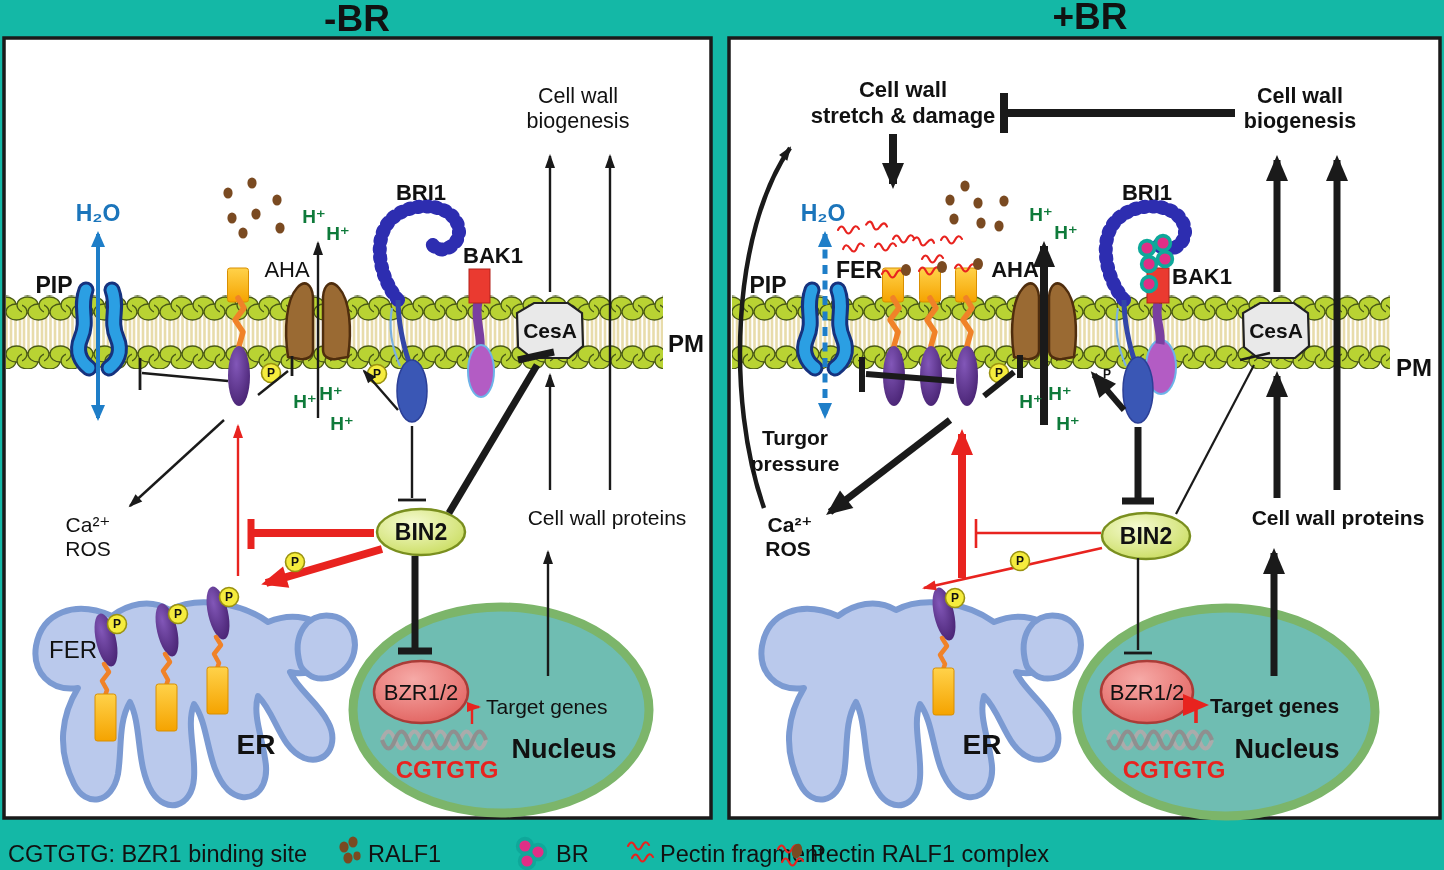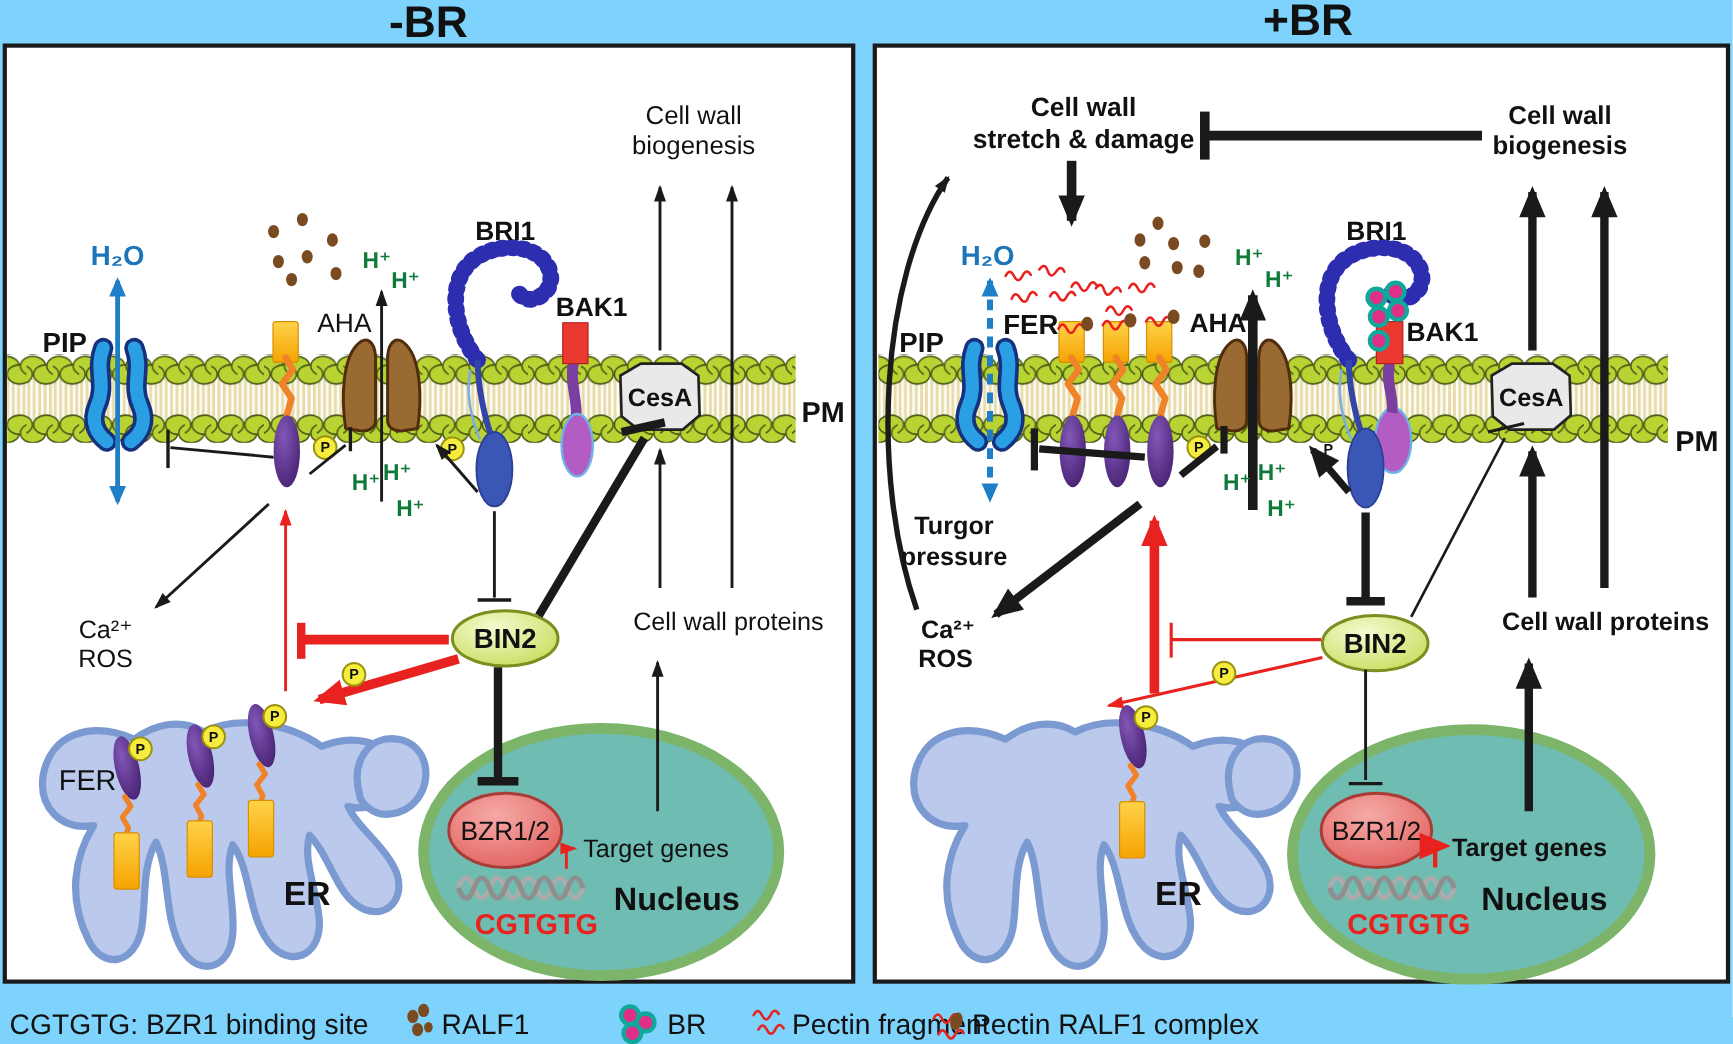--- a/index.html
+++ b/index.html
@@ -1,17 +1,17 @@
 <!DOCTYPE html>
 <html><head>
 <meta charset="utf-8">
 <style>
   html,body{margin:0;padding:0;background:#ffffff;}
   body{font-family:"Liberation Sans","DejaVu Sans",sans-serif;}
-  #stage{position:relative;width:1444px;height:870px;background:#7dd3fc;overflow:hidden;}
+  #stage{position:relative;width:1444px;height:870px;background:#14b8a6;overflow:hidden;}
   svg text{user-select:none;}
   .b{font-weight:bold;}
   .halo{paint-order:stroke;stroke:#ffffff;stroke-width:5px;}
 </style>
 </head>
 <body>
 
 <div id="stage">
 <svg width="1444" height="870" viewBox="0 0 1444 870">
 <defs>

